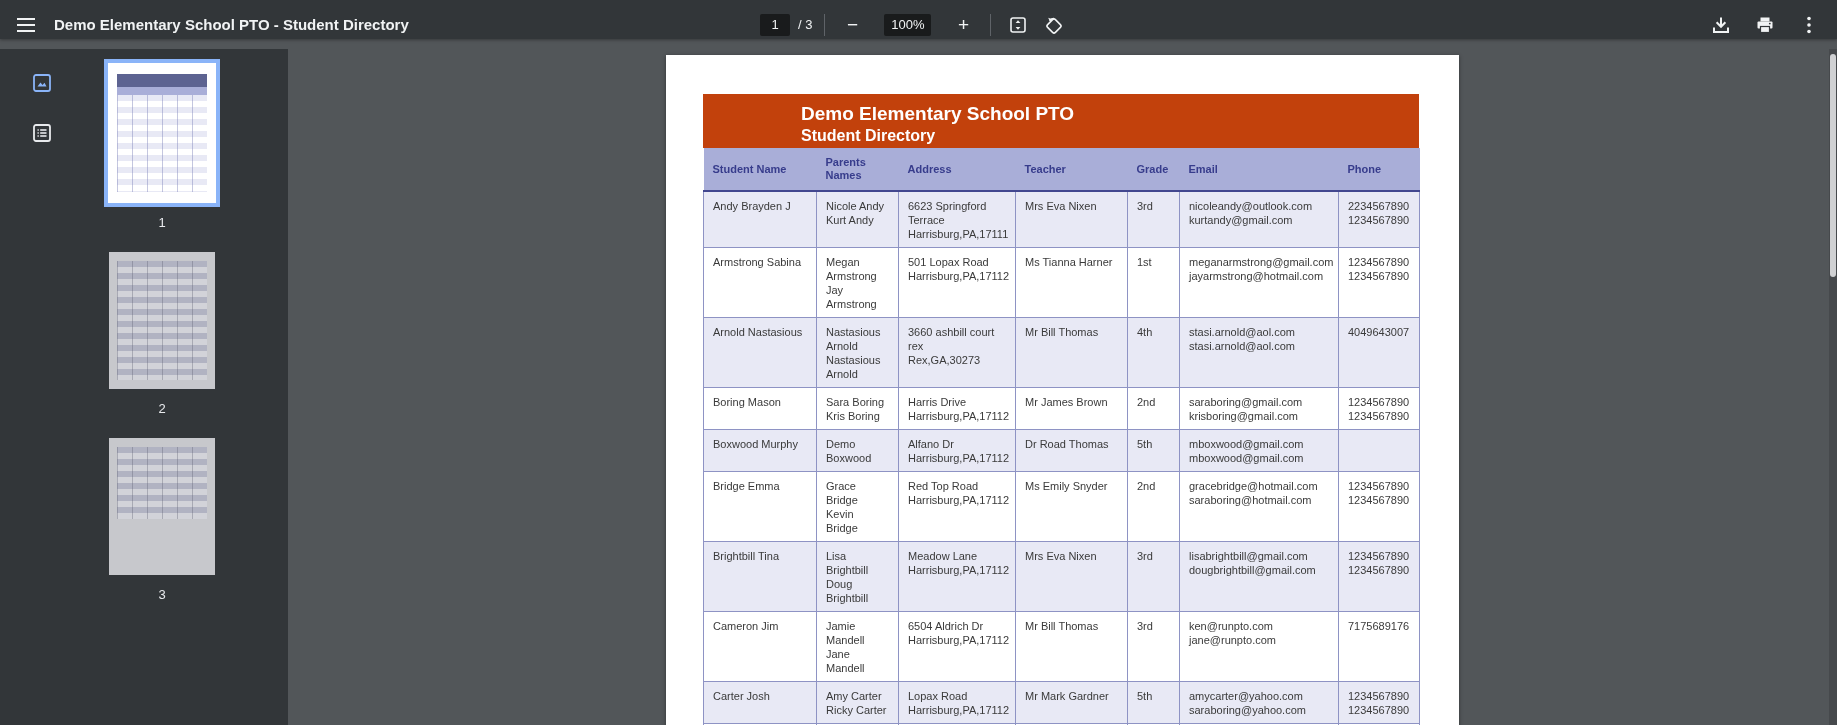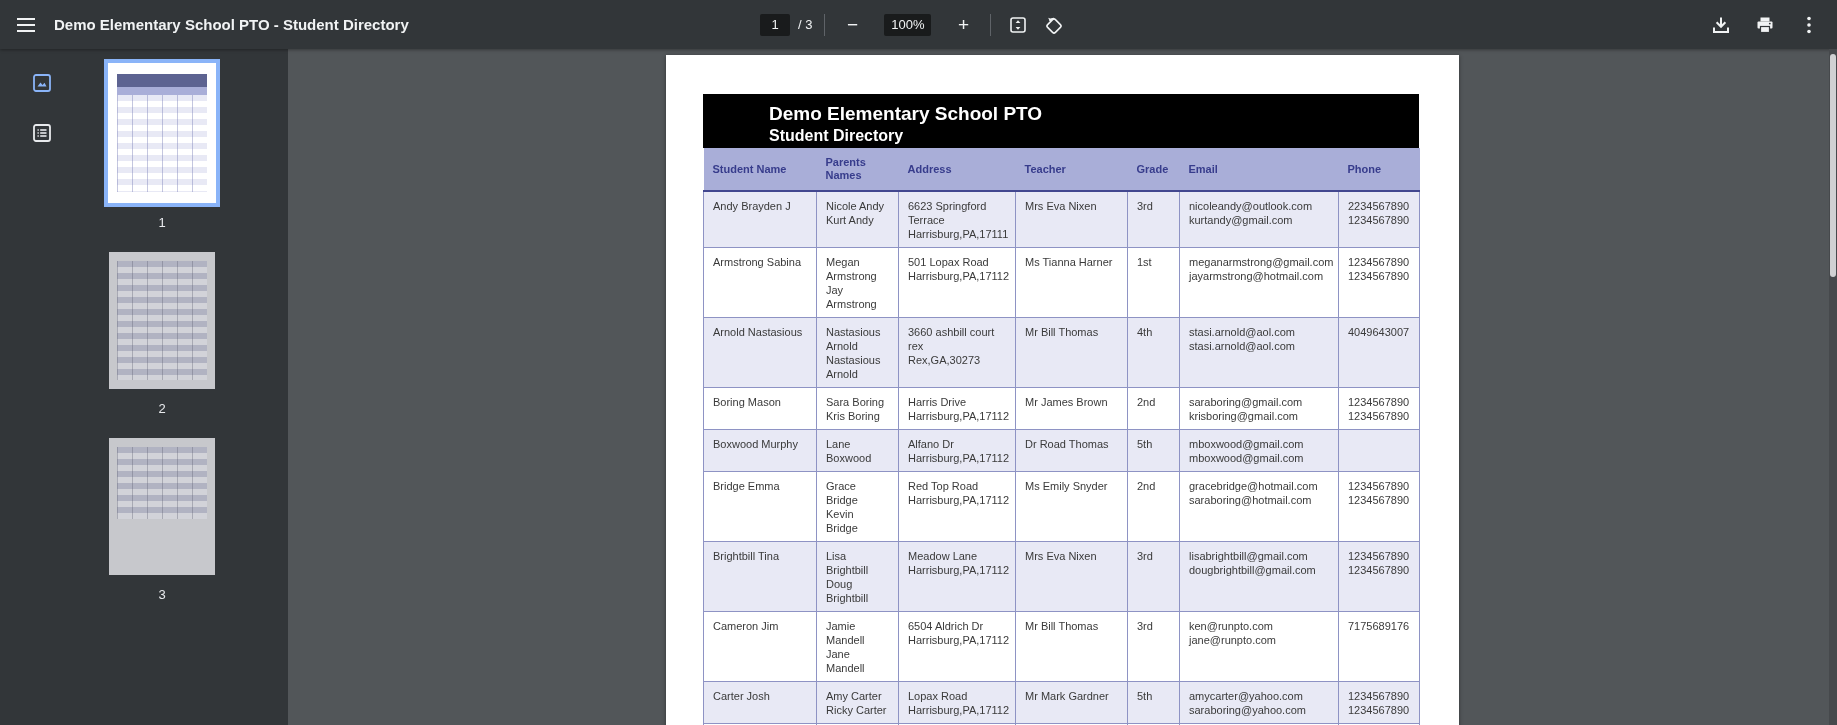--- a/index.html
+++ b/index.html
@@ -1,20 +1,20 @@
 <!DOCTYPE html>
 <html><head>
 <meta charset="utf-8">
 <style>
   * { margin:0; padding:0; box-sizing:border-box; }
   html,body { width:1837px; height:725px; overflow:hidden; }
   body { font-family:"Liberation Sans", sans-serif; background:#525659; position:relative; }
 
   
-  .toolbar { position:absolute; left:0; top:0; width:1837px; height:49px; background:#323639;
+  .toolbar { position:absolute; left:0; top:0; width:1837px; height:39px; background:#323639;
              box-shadow:0 1px 3px rgba(0,0,0,.35); z-index:30; }
   .tb-left { position:absolute; left:0; top:0; height:49px; display:flex; align-items:center; }
   .icon-btn { width:36px; height:36px; display:flex; align-items:center; justify-content:center;
               border:none; background:transparent; cursor:pointer; border-radius:50%; }
   .icon-btn svg { display:block; }
   .hamburger { margin-left:8px; }
   .doc-title { color:#f1f3f4; font-size:15px; font-weight:700; margin-left:10px; white-space:nowrap; }
   .tb-center { position:absolute; left:760px; top:0; height:49px; display:flex; align-items:center; color:#f1f3f4; font-size:13px; }
   .num-box { background:#191b1c; color:#f1f3f4; border:none; border-radius:2px; height:22px;
              text-align:center; font-size:13px; font-family:"Liberation Sans",sans-serif; }
@@ -43,21 +43,21 @@
   .mini-rows-gray { position:absolute; left:8px; right:8px; top:9px; bottom:9px;
                  background-image:
                    repeating-linear-gradient(to right, rgba(90,92,110,.35) 0 1px, transparent 1px 15px),
                    repeating-linear-gradient(to bottom, #b1b3c2 0 6px, #d2d3d9 6px 12px); }
   .mini-rows-gray.partial { bottom:auto; height:72px; }
 
   
   .viewer { position:absolute; left:288px; top:49px; right:0; bottom:0; background:#525659; overflow:hidden; }
   .pdf-page { position:absolute; left:378px; top:6px; width:793px; height:1060px; background:#ffffff;
               box-shadow:0 1px 4px rgba(0,0,0,.4); }
-  .banner { position:absolute; left:37px; top:39px; width:716px; height:54px; background:#000000; color:#fff; }
+  .banner { position:absolute; left:37px; top:39px; width:716px; height:54px; background:#c2410c; color:#fff;padding-left:32px; }
   .banner-title { font-size:19px; font-weight:700; margin:9px 0 0 66px; }
   .banner-sub { font-size:16px; font-weight:700; margin:2px 0 0 66px; }
   .dir-table { position:absolute; left:37px; top:93px; width:716px; border-collapse:collapse; table-layout:fixed; }
   .dir-table th { background:#a9aed8; color:#373c8c; font-size:11px; font-weight:700; text-align:left;
                   height:43px; padding:4px 6px 4px 9px; vertical-align:middle;
                   border-bottom:2px solid #42478f; line-height:13px; }
   .dir-table td { font-size:11px; color:#3a3a3a; vertical-align:top; padding:7px 6px 6px 9px;
                   border:1px solid #8e93c4; border-top:none; line-height:14px; overflow:hidden; }
   .dir-table tr:nth-child(odd) td { background:#e8e9f5; }
   .dir-table tr:nth-child(even) td { background:#ffffff; }
@@ -336,21 +336,21 @@
             <td>
               <div>1234567890</div>
               <div>1234567890</div>
             </td>
           </tr>
           <tr>
             <td>
               <div>Boxwood Murphy</div>
             </td>
             <td>
-              <div>Lane</div>
+              <div>Demo</div>
               <div>Boxwood</div>
             </td>
             <td>
               <div>Alfano Dr</div>
               <div>Harrisburg,PA,17112</div>
             </td>
             <td>
               <div>Dr Road Thomas</div>
             </td>
             <td>

